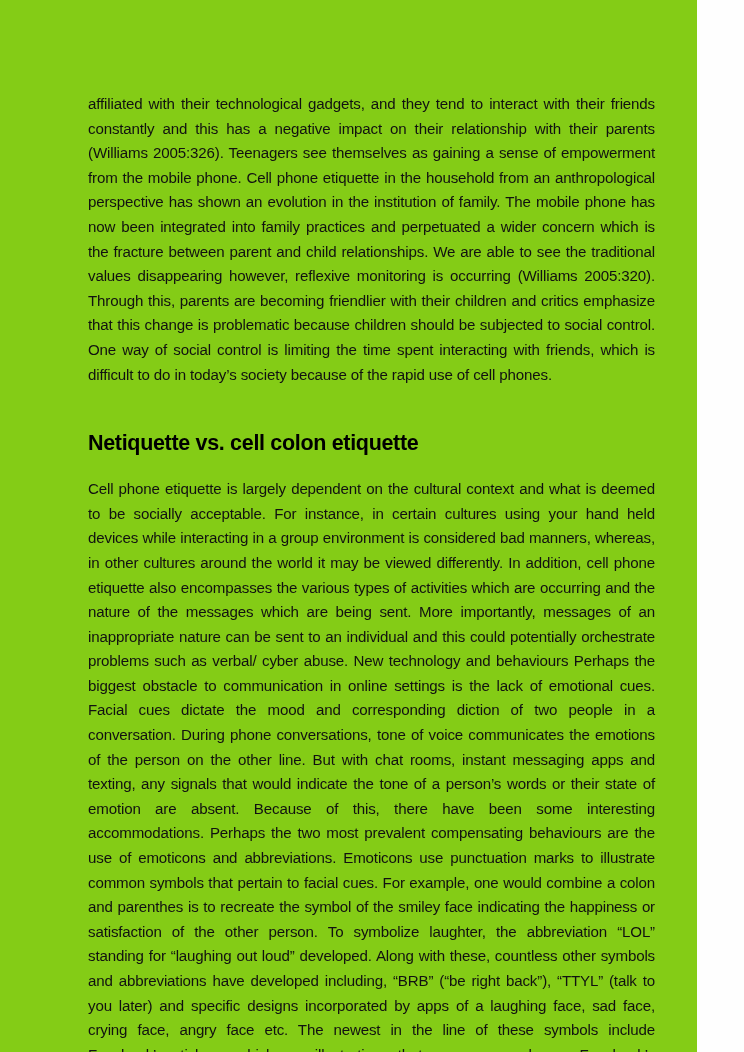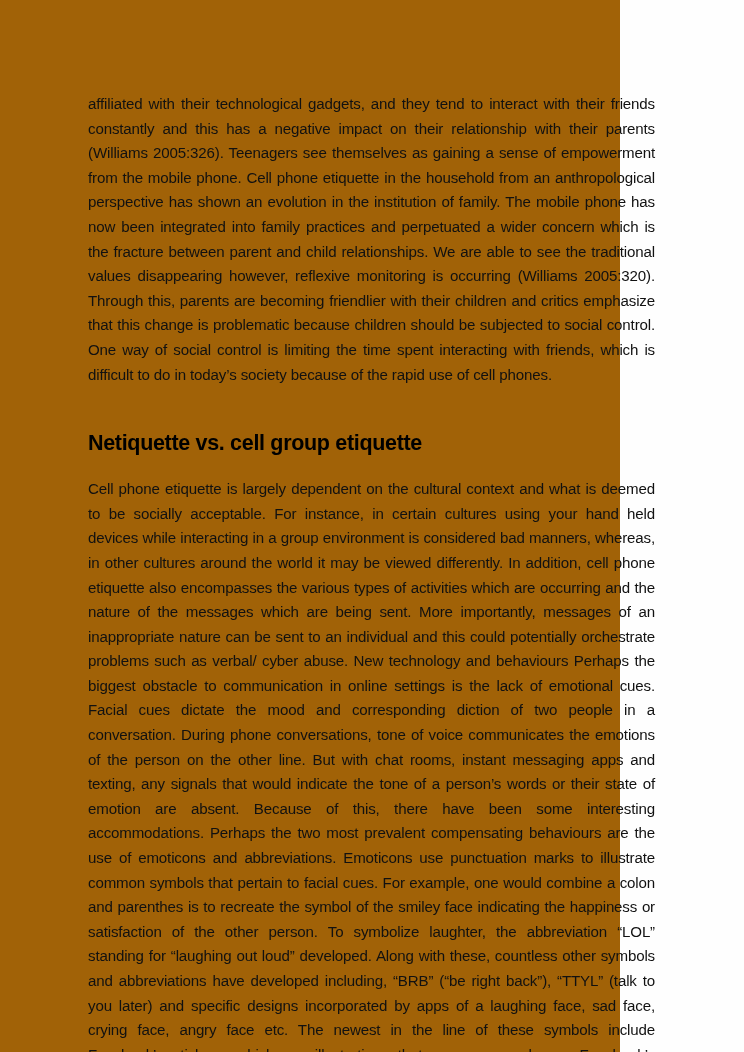--- a/index.html
+++ b/index.html
@@ -10,23 +10,23 @@
   body {
     width: 744px;
     height: 1052px;
     background: #fefefe;
     font-family: "Liberation Sans", sans-serif;
     color: #000000;
     overflow: hidden;
   }
   .page {
     position: relative;
-    width: 620px;
+    width: 697px;
     height: 1052px;
-    background: #a16207;
+    background: #84cc16;
     box-sizing: border-box;
   }
   .content {
     position: absolute;
     left: 88px;
     top: 92px;
     width: 567px;
   }
   .para {
     margin: 0;
@@ -61,20 +61,20 @@
 </head>
 <body>
 
 <div class="page">
   <div class="content">
 
     <p class="para para-gap-after">affiliated with their technological gadgets, and they tend to interact with their friends constantly and this has a negative impact on their relationship with their parents (Williams 2005:326). Teenagers see themselves as gaining a sense of empowerment from the mobile phone. Cell phone etiquette in the household from an anthropological perspective has shown an evolution in the institution of family. The mobile phone has now been integrated into family practices and perpetuated a wider concern which is the fracture between parent and child relationships. We are able to see the traditional values disappearing however, reflexive monitoring is occurring (Williams 2005:320). Through this, parents are becoming friendlier with their children and critics emphasize that this change is problematic because children should be subjected to social control. One way of social control is limiting the time spent interacting with friends, which is difficult to do in today’s society because of the rapid use of cell phones.</p>
 
     <div class="spacer-before-heading"></div>
 
-    <h2 class="section-heading">Netiquette vs. cell group etiquette</h2>
+    <h2 class="section-heading">Netiquette vs. cell colon etiquette</h2>
 
     <div class="spacer-after-heading"></div>
 
     <p class="para">Cell phone etiquette is largely dependent on the cultural context and what is deemed to be socially acceptable. For instance, in certain cultures using your hand held devices while interacting in a group environment is considered bad manners, whereas, in other cultures around the world it may be viewed differently. In addition, cell phone etiquette also encompasses the various types of activities which are occurring and the nature of the messages which are being sent. More importantly, messages of an inappropriate nature can be sent to an individual and this could potentially orchestrate problems such as verbal/ cyber abuse. New technology and behaviours Perhaps the biggest obstacle to communication in online settings is the lack of emotional cues. Facial cues dictate the mood and corresponding diction of two people in a conversation. During phone conversations, tone of voice communicates the emotions of the person on the other line. But with chat rooms, instant messaging apps and texting, any signals that would indicate the tone of a person’s words or their state of emotion are absent. Because of this, there have been some interesting accommodations. Perhaps the two most prevalent compensating behaviours are the use of emoticons and abbreviations. Emoticons use punctuation marks to illustrate common symbols that pertain to facial cues. For example, one would combine a colon and parenthes is to recreate the symbol of the smiley face indicating the happiness or satisfaction of the other person. To symbolize laughter, the abbreviation “LOL” standing for “laughing out loud” developed. Along with these, countless other symbols and abbreviations have developed including, “BRB” (“be right back”), “TTYL” (talk to you later) and specific designs incorporated by apps of a laughing face, sad face, crying face, angry face etc. The newest in the line of these symbols include Facebook’s stickers, which are illustrations that one can send over Facebook’s messaging app and</p>
 
   </div>
 </div>
 
 </body></html>

